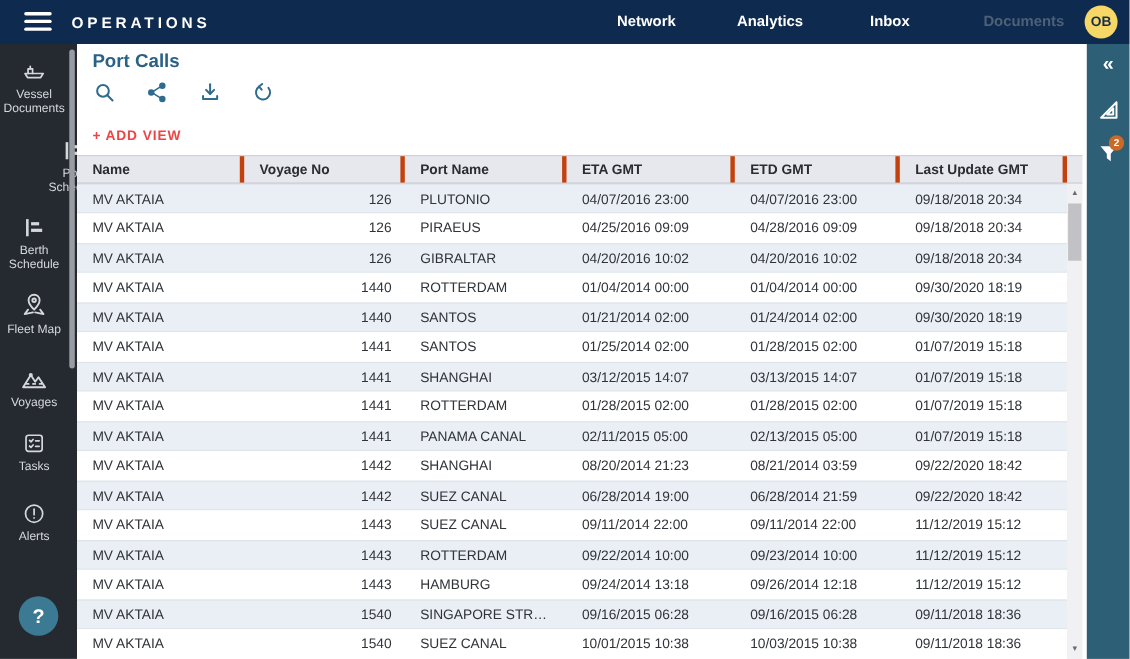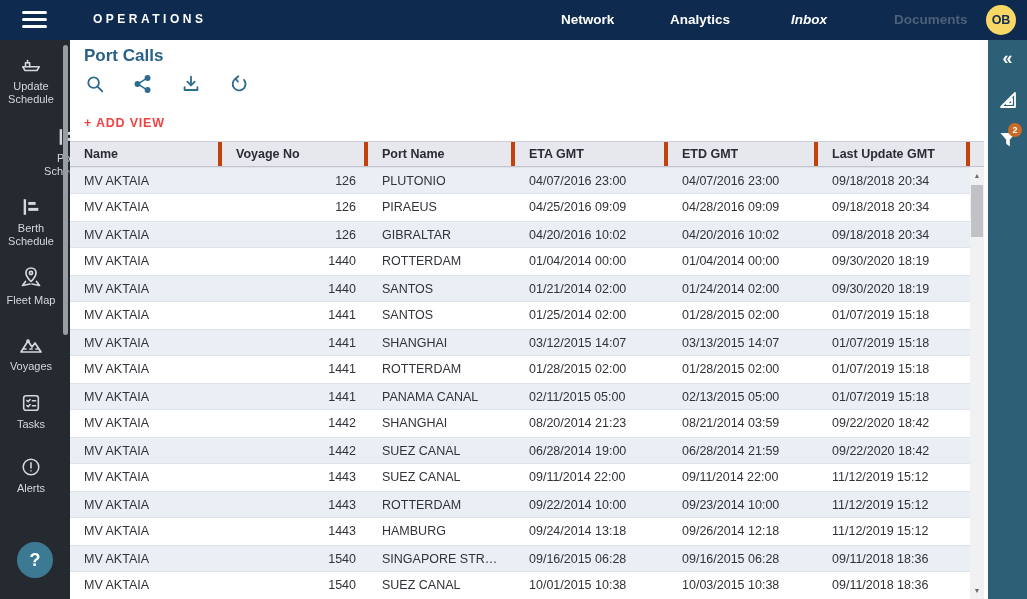--- a/index.html
+++ b/index.html
@@ -4,24 +4,24 @@
 <style>
   * { margin:0; padding:0; box-sizing:border-box; }
   html,body { width:1027px; height:599px; overflow:hidden; }
   body { font-family:"Liberation Sans", sans-serif; background:#fff; }
   .app { position:relative; width:1027px; height:599px; background:#fff; }
 
   
   .navbar { position:absolute; left:0; top:0; width:1027px; height:40px; background:#0e2a4e; }
   .hamburger { position:absolute; left:22px; top:11px; width:26px; height:18px; cursor:pointer; }
   .hamburger span { display:block; width:25px; height:2.6px; background:#fff; border-radius:2px; margin-bottom:4.4px; }
-  .brand { position:absolute; left:65px; top:12px; color:#fff; font-size:12px; font-weight:bold; letter-spacing:3.5px;margin-left:28px; }
+  .brand { position:absolute; left:65px; top:12px; color:#fff; font-size:14px; font-weight:bold; letter-spacing:3.5px; }
   .nav-link { position:absolute; top:12px; color:#fff; font-size:13.5px; font-weight:bold; cursor:pointer; }
   .nav-link.muted { color:#4d6078; }
-  .nl0 { left:561px; } .nl1 { left:670px; } .nl2 { left:791px;font-style:italic; } .nl3 { left:894px; }
+  .nl0 { left:561px; } .nl1 { left:670px; } .nl2 { left:791px; } .nl3 { left:894px; }
   .avatar { position:absolute; left:986px; top:5px; width:30px; height:30px; border-radius:50%;
             background:#f7d765; color:#132c4e; font-size:12.5px; font-weight:bold;
             display:flex; align-items:center; justify-content:center; cursor:pointer; }
 
   
   .sidebar { position:absolute; left:0; top:40px; width:70px; height:559px; background:#252a31; }
   .side-item { position:absolute; left:0; width:62px; text-align:center; color:#d5d8db; cursor:pointer; }
   .side-item svg { display:block; margin:0 auto 4px auto; }
   .side-label { font-size:11px; line-height:13px; }
   .si0 { top:14px; } .si1 { top:86px;margin-left:36px; } .si2 { top:156px; } .si3 { top:224px; }
@@ -94,21 +94,21 @@
 
   <aside class="sidebar">
     <div class="side-item si0">
       <span>
         <svg width="24" height="22" viewBox="0 0 24 24" fill="none" stroke="#d5d8db" stroke-width="1.7" stroke-linecap="round" stroke-linejoin="round">
           <path d="M3 14 L5.5 18 H18.5 L21 14 Z"></path>
             <path d="M6 14 V9.5 H10.5 V14"></path>
             <path d="M8.2 9.5 V7"></path>
         </svg>
       </span>
-      <div class="side-label">Update Schedule</div>
+      <div class="side-label">Vessel Documents</div>
     </div>
     <div class="side-item si1">
       <span>
         <svg width="22" height="22" viewBox="0 0 24 24" fill="#d5d8db">
           <rect x="4" y="3.5" width="2.6" height="17"></rect>
             <rect x="9" y="6.5" width="8" height="3.2"></rect>
             <rect x="9" y="13" width="11" height="3.2"></rect>
         </svg>
       </span>
       <div class="side-label">Port Schedule</div>

